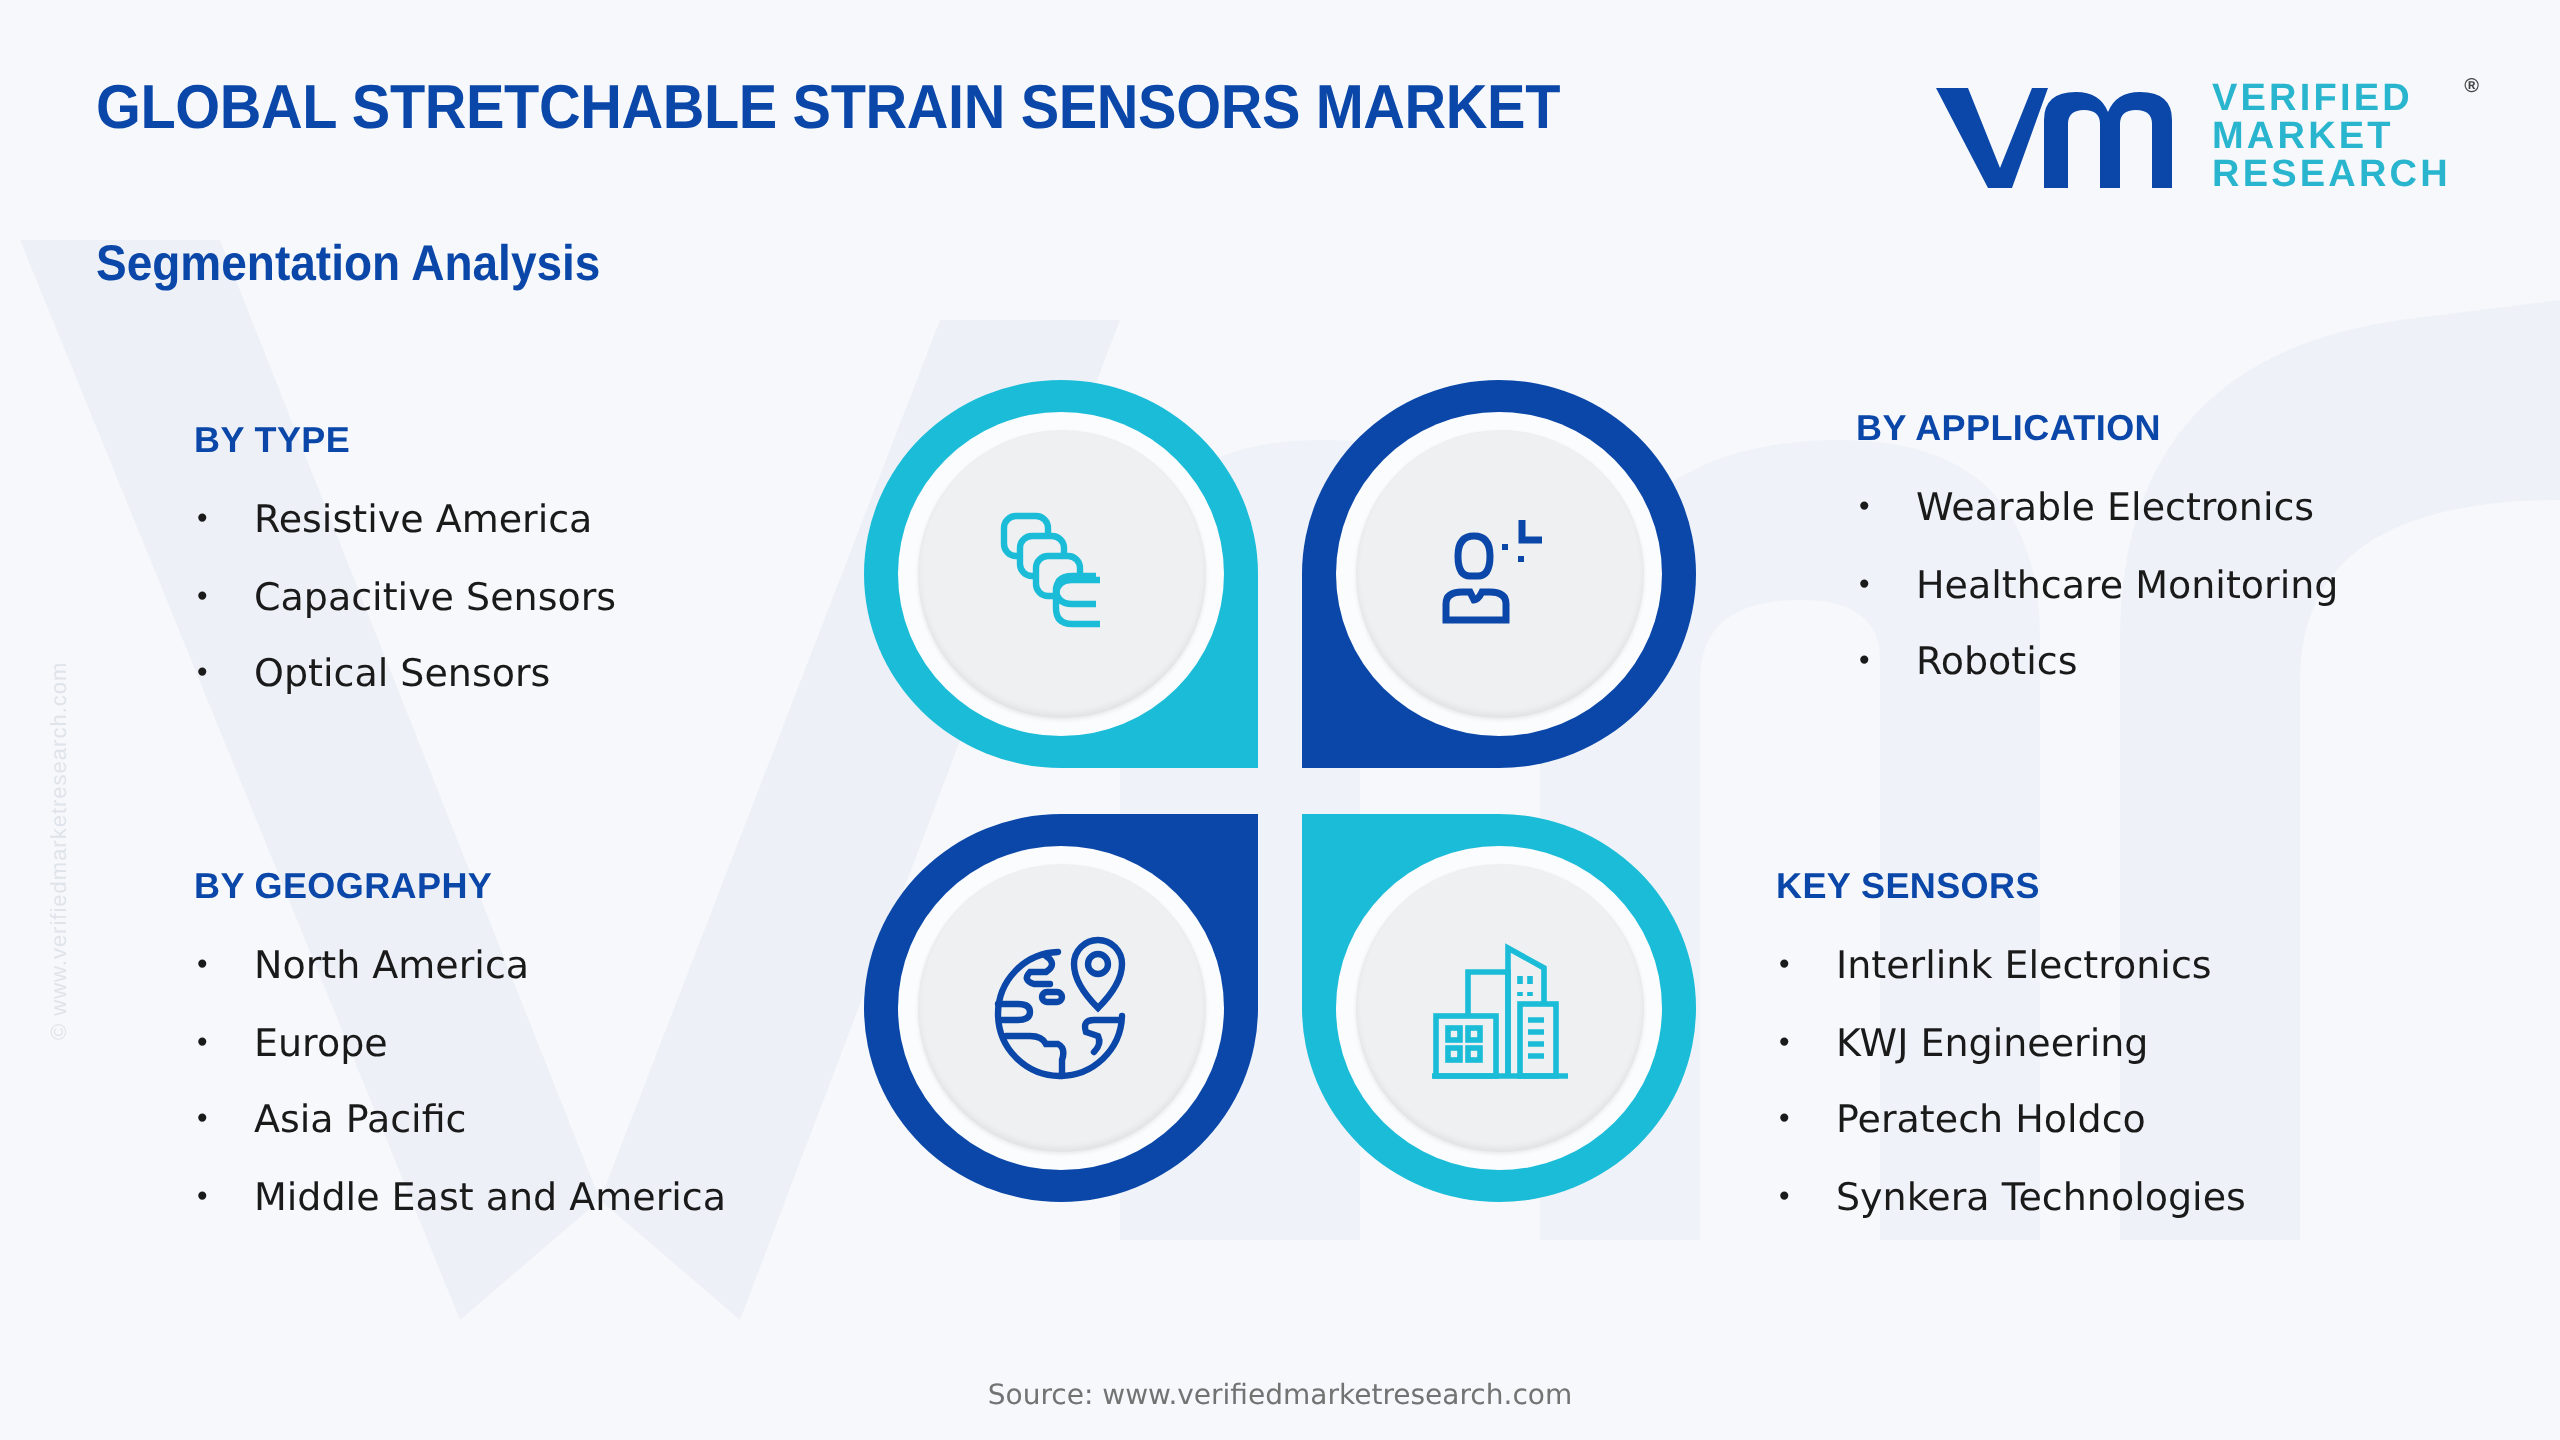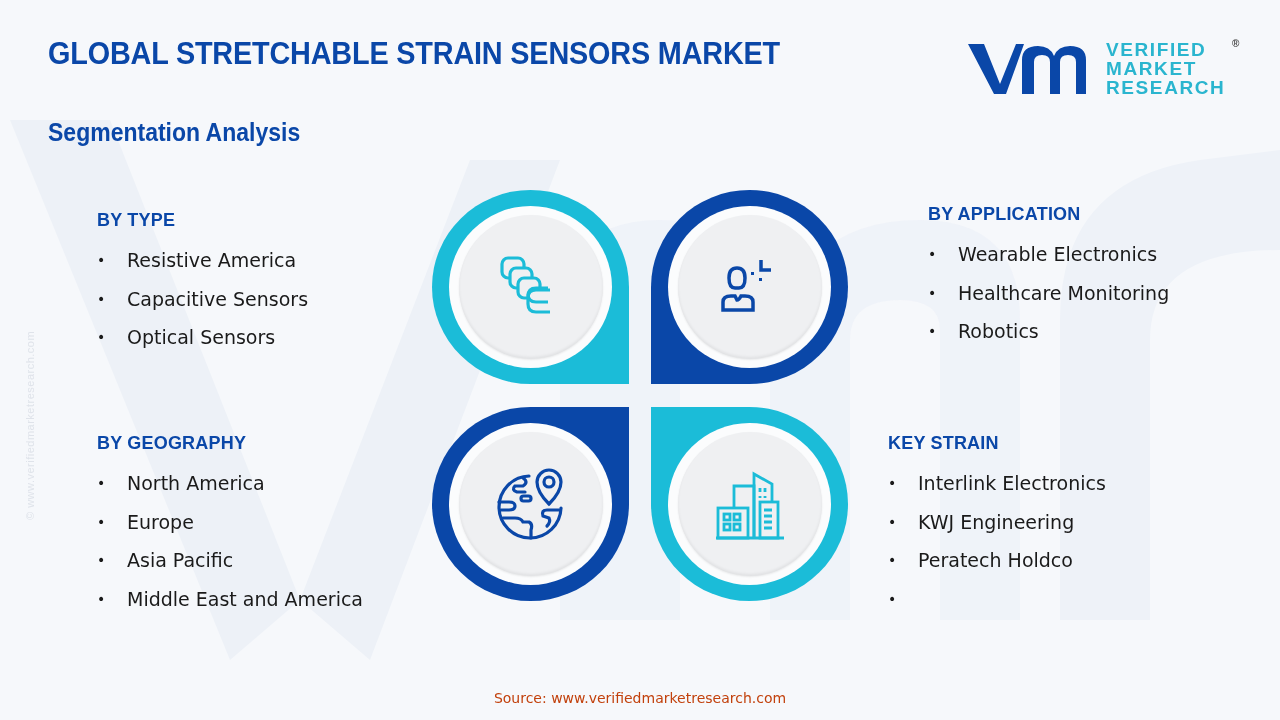--- a/index.html
+++ b/index.html
@@ -64,21 +64,21 @@
   .p-tl { left: 0; top: 0; }
   .p-tr { left: 219px; top: 0; }
   .p-bl { left: 0; top: 217px; }
   .p-br { left: 219px; top: 217px; }
   .p-tl .ring { background: #1bbcd8; border-radius: 50% 50% 0 50%; }
   .p-tr .ring { background: #0a47a8; border-radius: 50% 50% 50% 0; }
   .p-bl .ring { background: #0a47a8; border-radius: 50% 0 50% 50%; }
   .p-br .ring { background: #1bbcd8; border-radius: 0 50% 50% 50%; }
   .source {
     position: absolute; left: 0; right: 0; top: 690px; text-align: center; z-index: 2;
-    font-size: 14px; color: #c2410c; font-family: "DejaVu Sans", sans-serif;
+    font-size: 14px; color: #737373; font-family: "DejaVu Sans", sans-serif;
   }
 </style>
 </head>
 <body>
 
 <svg class="watermark" width="1280" height="720" viewBox="0 0 1280 720">
   <path d="M10 120 L110 120 L300 600 L230 660 Z" fill="#edf1f7"></path>
   <path d="M300 600 L470 160 L560 160 L370 660 Z" fill="#edf1f7"></path>
   <path d="M560 620 L560 320 Q560 220 660 220 Q760 220 790 300 Q820 220 920 220 Q1020 220 1020 320 L1020 620 L940 620 L940 330 Q940 300 900 300 Q850 300 850 340 L850 620 L770 620 L770 340 Q770 300 730 300 Q680 300 680 340 L680 620 Z" fill="#eef2f8" opacity="0.9"></path>
   <path d="M1060 620 L1060 320 Q1060 180 1200 160 L1280 150 L1280 250 Q1150 250 1150 340 L1150 620 Z" fill="#eef2f8"></path>
@@ -222,33 +222,34 @@
         <span>Asia Pacific</span>
       </li>
     <li class="seg-item">
         <span class="bullet">•</span>
         <span>Middle East and America</span>
       </li>
   </ul>
 </div>
 
 <div class="segment" style="left:888px; top:433px;">
-  <div class="seg-heading">KEY STRAIN</div>
+  <div class="seg-heading">KEY SENSORS</div>
   <ul class="seg-list">
     <li class="seg-item">
         <span class="bullet">•</span>
         <span>Interlink Electronics</span>
       </li>
     <li class="seg-item">
         <span class="bullet">•</span>
         <span>KWJ Engineering</span>
       </li>
     <li class="seg-item">
         <span class="bullet">•</span>
         <span>Peratech Holdco</span>
       </li>
     <li class="seg-item">
         <span class="bullet">•</span>
+        <span>Synkera Technologies</span>
       </li>
   </ul>
 </div>
 
 <div class="source">Source: www.verifiedmarketresearch.com</div>
 
 </body></html>

